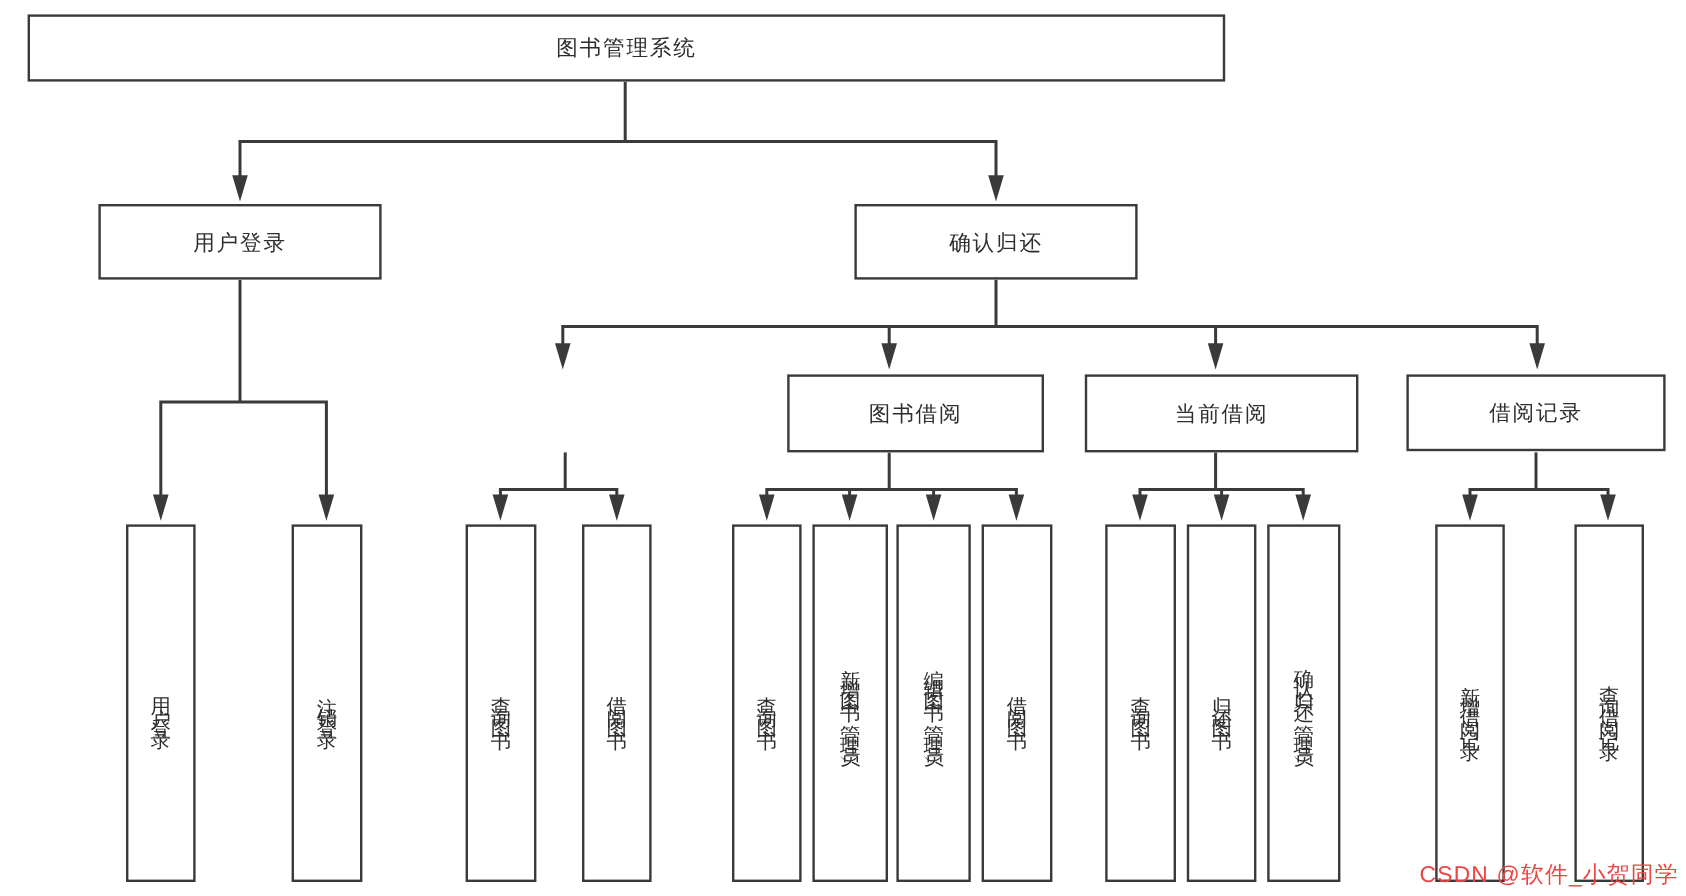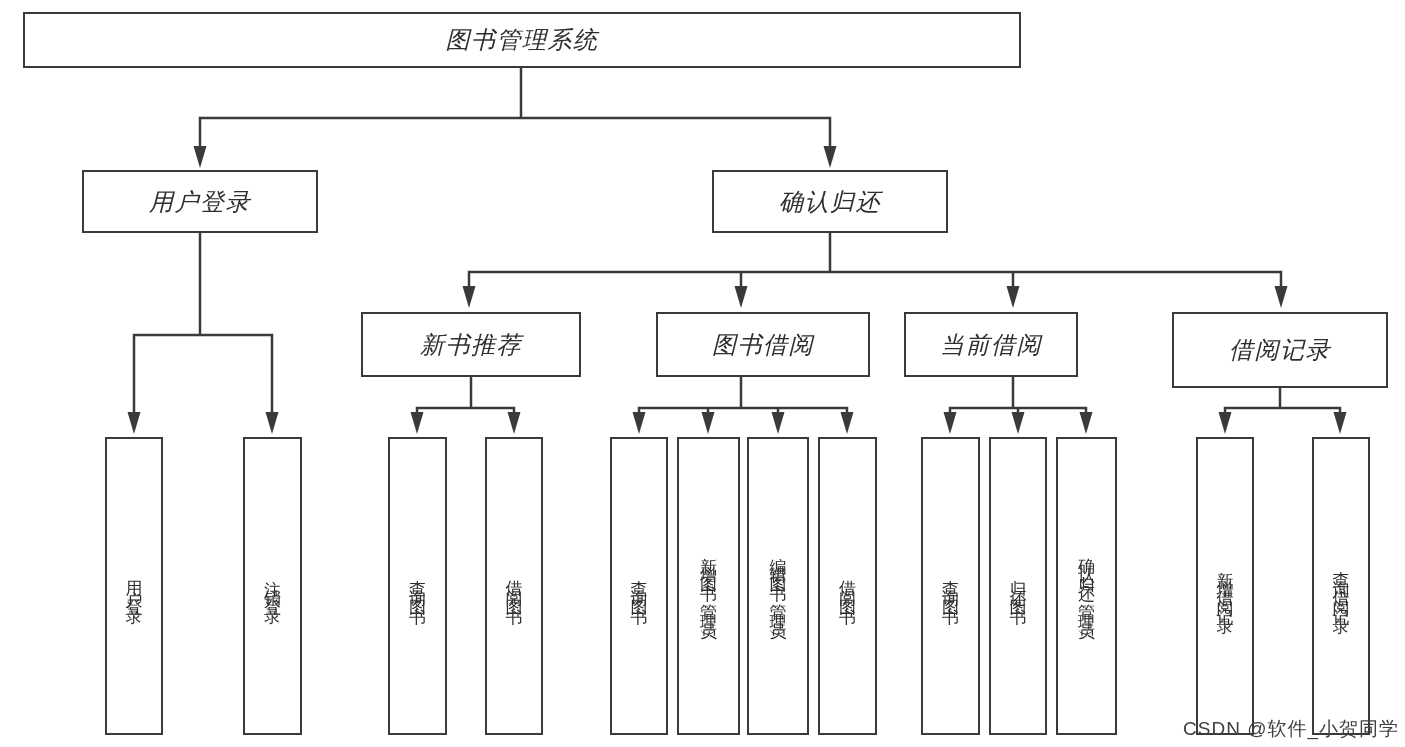--- a/index.html
+++ b/index.html
@@ -30,40 +30,39 @@
   .node {
     position: absolute;
     background: #ffffff;
     border: 2.5px solid #3a3a3a;
     display: flex;
     align-items: center;
     justify-content: center;
     color: #2e2e2e;
   }
   .hbox {
-    font-size: 24px;
+    font-size: 18px;
     letter-spacing: 1.5px;
     white-space: nowrap;
-    font-style: italic;
   }
   .vbox .vtext {
     writing-mode: vertical-rl;
     text-orientation: mixed;
     font-size: 17px;
     line-height: 1;
     letter-spacing: 0.55em;
     color: #2e2e2e;
     white-space: nowrap;
   }
   #watermark {
     position: absolute;
     top: 716px;
     right: 6px;
     font-size: 19px;
-    color: #404040;
+    color: #ef4444;
     letter-spacing: 1px;
     white-space: nowrap;
     z-index: 5;
   }
 </style>
 </head>
 <body>
 
 <div id="canvas">
 
@@ -120,24 +119,23 @@
       <polygon points="1218.5,412 1231.5,412 1225,434"></polygon>
       <polygon points="1333.5,412 1346.5,412 1340,434"></polygon>
     </g>
   </svg>
 
   <div class="node hbox" style="left:23px; top:12px; width:998px; height:56px;">图书管理系统</div>
 
   <div class="node hbox" style="left:82px; top:170px; width:236px; height:63px;">用户登录</div>
   <div class="node hbox" style="left:712px; top:170px; width:236px; height:63px;">确认归还</div>
 
-  <div class="node hbox" style="left:361px; top:312px; width:220px; height:65px;">新书推荐</div>
   <div class="node hbox" style="left:634px; top:312px; width:214px; height:65px;margin-left:22px;">图书借阅</div>
-  <div class="node hbox" style="left:904px; top:312px; width:174px; height:65px;">当前借阅</div>
-  <div class="node hbox" style="left:1172px; top:312px; width:216px; height:76px;">借阅记录</div>
+  <div class="node hbox" style="left:904px; top:312px; width:228px; height:65px;">当前借阅</div>
+  <div class="node hbox" style="left:1172px; top:312px; width:216px; height:64px;">借阅记录</div>
 
   <div class="node vbox" style="left:105px; top:437px; width:58px; height:298px;">
     <span class="vtext">用户登录</span>
   </div>
   <div class="node vbox" style="left:243px; top:437px; width:59px; height:298px;">
     <span class="vtext">注销登录</span>
   </div>
   <div class="node vbox" style="left:388px; top:437px; width:59px; height:298px;">
     <span class="vtext">查询图书</span>
   </div>

